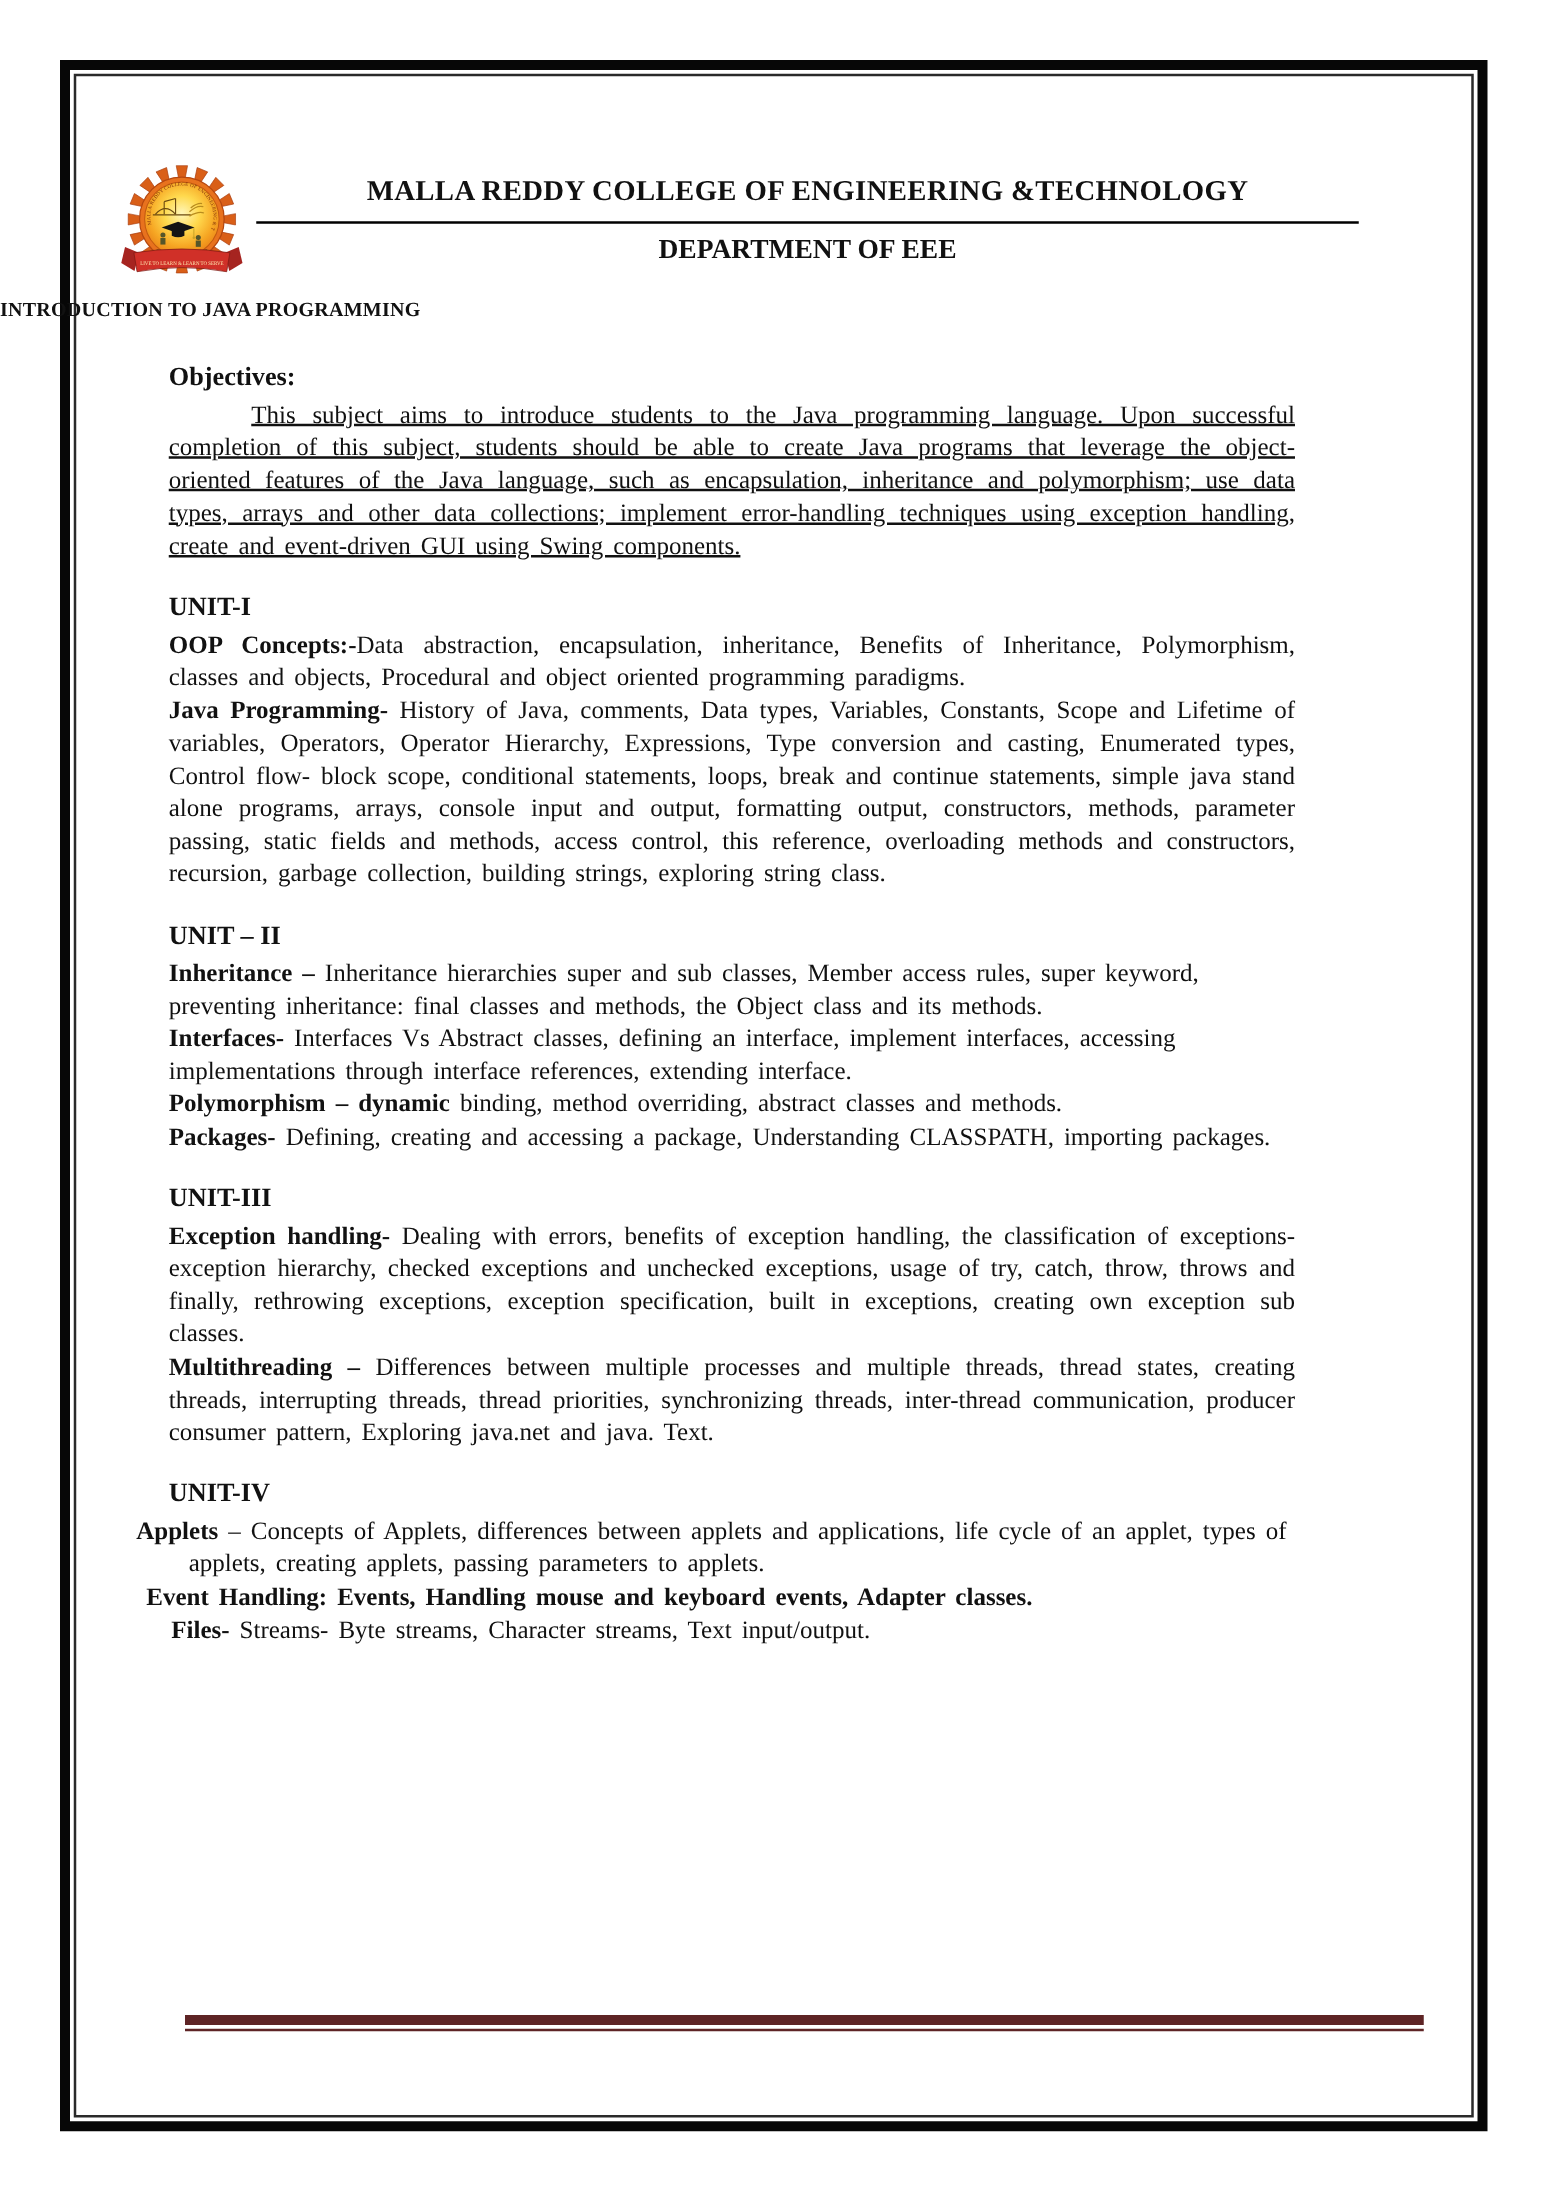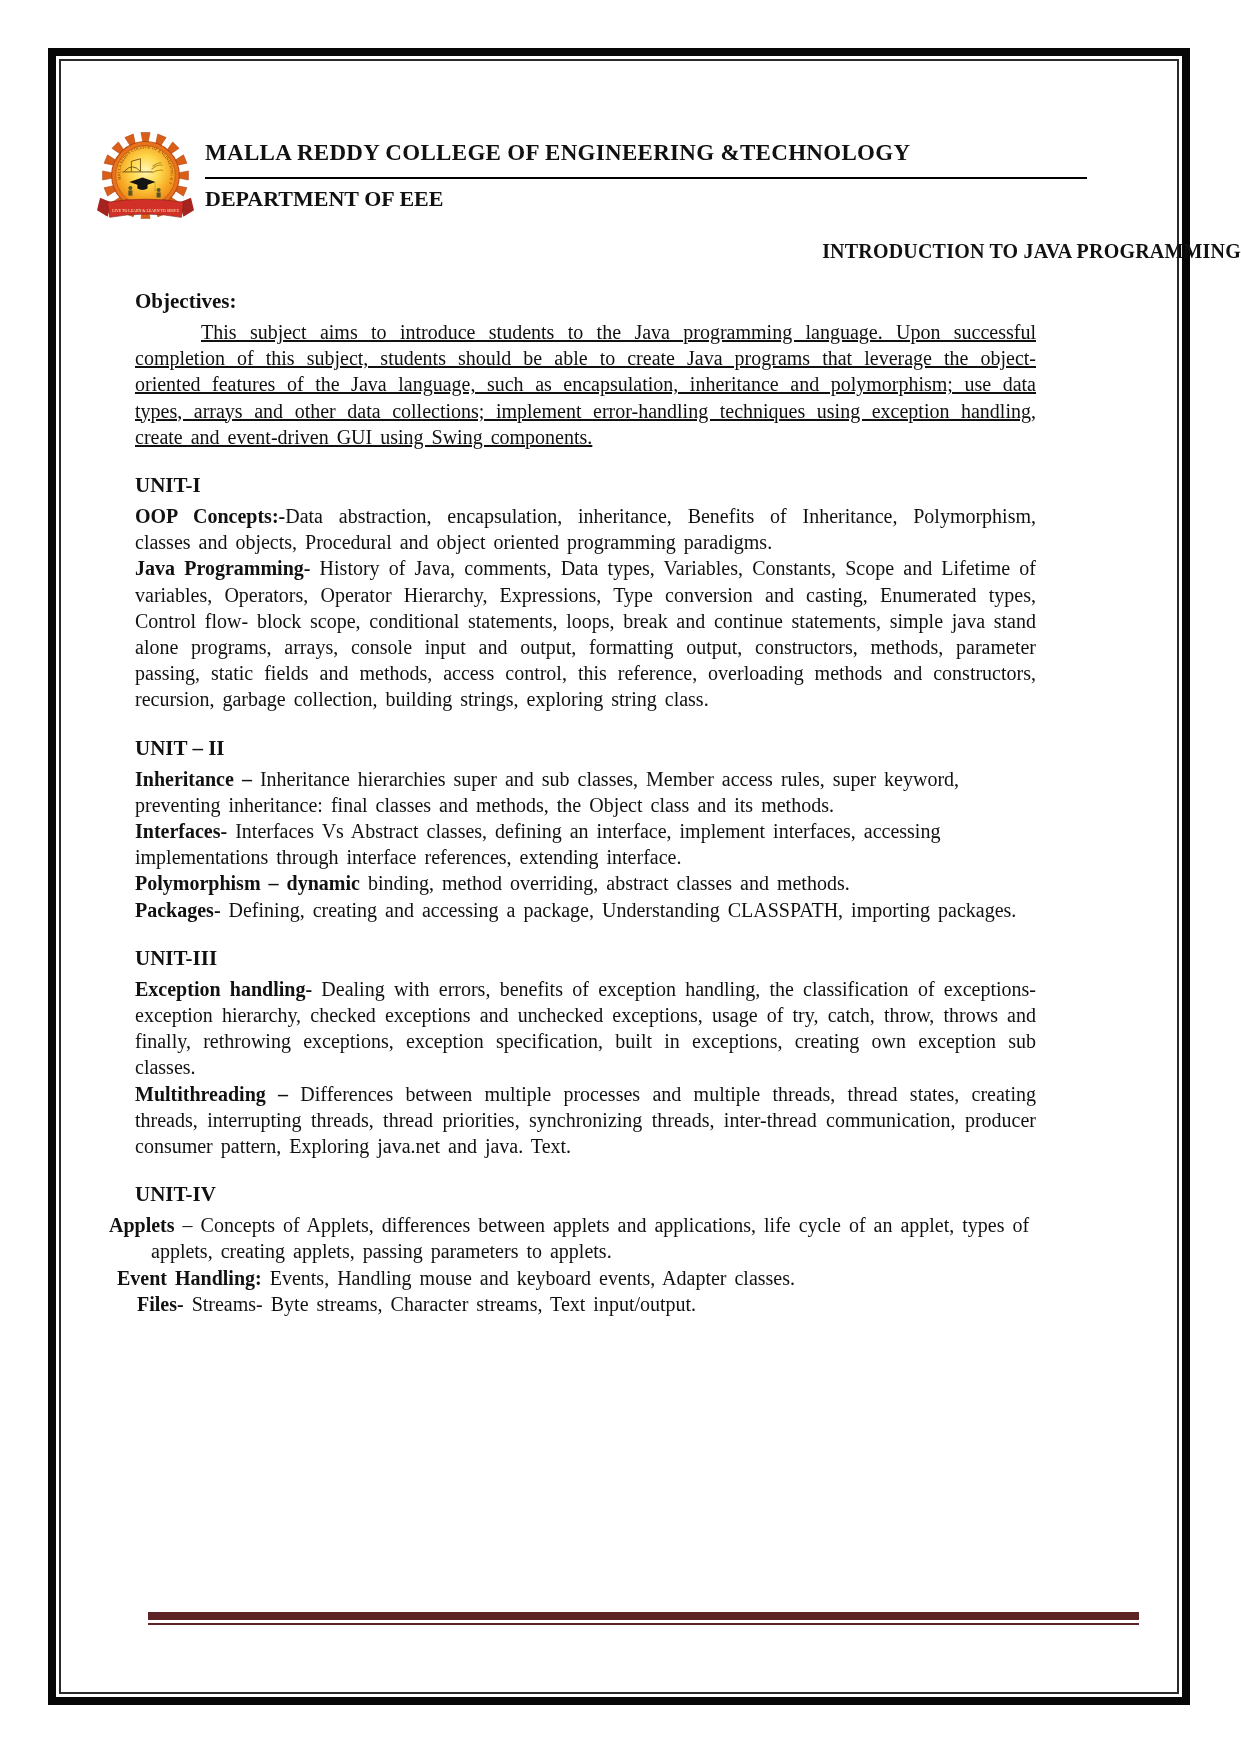--- a/index.html
+++ b/index.html
@@ -10,42 +10,42 @@
   .frame-outer{
     position:absolute;left:48px;top:48px;width:1142px;height:1657px;
     border:8px solid #070707;box-sizing:border-box;background:#fff;
   }
   .frame-inner{
     position:absolute;left:3px;top:3px;right:3px;bottom:3px;
     border:2px solid #2a2a2a;
   }
   .logo{position:absolute;left:94px;top:131px;width:103px;height:99px;}
   .header{
-    position:absolute;left:205px;top:140px;width:882px;text-align:left;
+    position:absolute;left:205px;top:140px;width:882px;text-align:center;
   }
   .college{
     font-size:23px;font-weight:bold;letter-spacing:.3px;
     padding-bottom:11px;border-bottom:2.5px solid #000;white-space:nowrap;
   }
   .dept{font-size:22px;font-weight:bold;margin-top:7px;}
   .course-title{
-    position:absolute;left:0;top:240px;width:1241px;text-align:right;
-    font-size:20px;font-weight:bold;letter-spacing:.2px;
+    position:absolute;left:0;top:240px;width:1241px;text-align:left;
+    font-size:16px;font-weight:bold;letter-spacing:.2px;
   }
   .content{
     position:absolute;left:135px;top:288px;width:901px;
     font-size:20px;line-height:26.2px;
   }
   .content h3{font-size:21px;font-weight:bold;margin:0 0 5px 0;line-height:26px;}
   .content p{margin:0;word-spacing:3px;}
   .content p.just{text-align:justify;}
   .content p.firstindent{text-indent:66px;text-decoration:underline;}
   .unit{margin-top:22px;}
   p.hang-applets{margin-left:-26px;padding-left:42px;text-indent:-42px;}
-  p.out-event{margin-left:-18px;}
+  p.out-event{margin-left:-18px;font-weight:bold;}
   p.in-files{margin-left:2px;}
   .footer-rule{
     position:absolute;left:148px;top:1612px;width:991px;height:3px;
     border-top:8px solid #5e2425;border-bottom:2.5px solid #5e2425;
     background:#fff;box-sizing:content-box;
   }
 </style>
 </head>
 <body>
 

